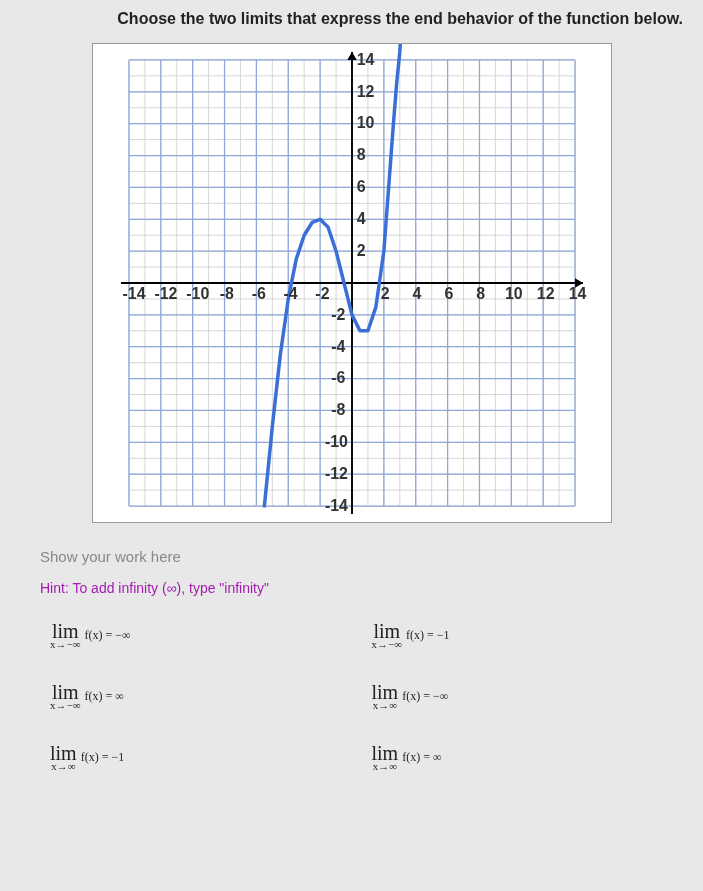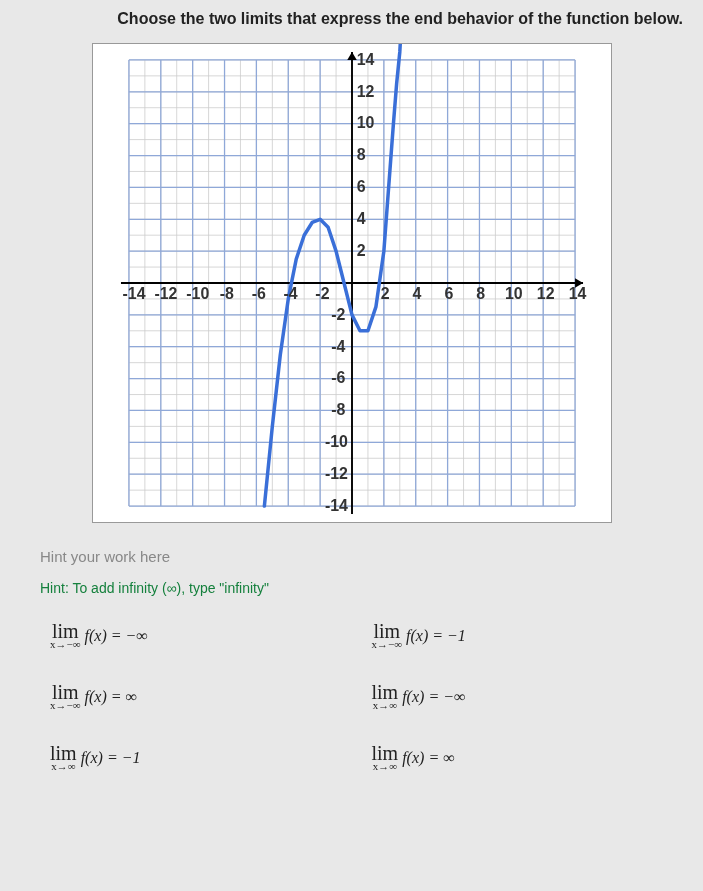--- a/index.html
+++ b/index.html
@@ -27,21 +27,21 @@
   background: #fff;
   border: 1px solid #999;
 }
 .work-label {
   font-size: 15px;
   color: #888;
   margin: 20px 0 15px 20px;
 }
 .hint {
   font-size: 14px;
-  color: #15803d;
+  color: #a21caf;
   margin: 0 0 25px 20px;
 }
 .options {
   display: grid;
   grid-template-columns: 1fr 1fr;
   gap: 32px 40px;
   padding: 0 30px;
 }
 .opt {
   font-size: 18px;
@@ -51,21 +51,21 @@
 }
 .limwrap {
   display: inline-flex;
   flex-direction: column;
   align-items: center;
   line-height: 1;
   margin-right: 4px;
 }
 .limtop { font-size: 20px; }
 .limbot { font-size: 11px; margin-top: -2px; }
-.fx { font-size: 16px; font-style: italic; }
+.fx { font-size: 12px; }
 </style>
 </head>
 <body>
 
 <div class="title">Choose the two limits that express the end behavior of the function below.</div>
 
 <div class="graph-wrap">
   <svg class="graph" width="520" height="480" viewBox="-15 -15 30 30">
     <g transform="scale(1,-1)">
 
@@ -193,21 +193,21 @@
         <text x="-1.3" y="6.3">-6</text>
         <text x="-1.3" y="8.3">-8</text>
         <text x="-1.7" y="10.3">-10</text>
         <text x="-1.7" y="12.3">-12</text>
         <text x="-1.7" y="14.3">-14</text>
       </g>
     </g>
   </svg>
 </div>
 
-<div class="work-label">Hint your work here</div>
+<div class="work-label">Show your work here</div>
 <div class="hint">Hint: To add infinity (∞), type "infinity"</div>
 
 <div class="options">
   <div class="opt">
     <span class="limwrap">
         <span class="limtop">lim</span>
         <span class="limbot">x→−∞</span>
       </span>
     <span class="fx">f(x) = −∞</span>
   </div>

